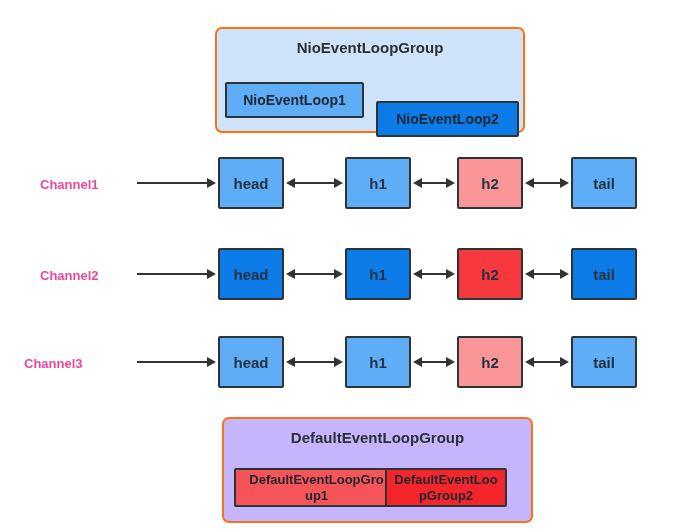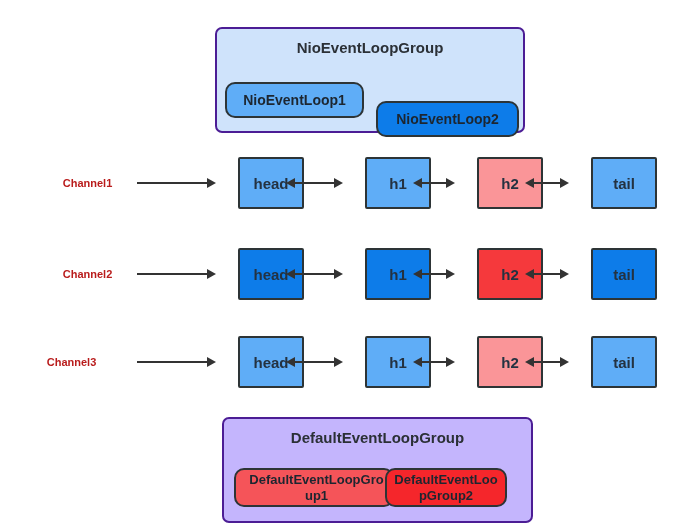--- a/index.html
+++ b/index.html
@@ -1,42 +1,42 @@
 <!DOCTYPE html>
 <html><head>
 <meta charset="utf-8">
 <style>
   html,body { margin:0; padding:0; background:#ffffff; }
   .canvas {
     position:relative; width:673px; height:532px; background:#ffffff;
     font-family:"Liberation Sans", sans-serif; overflow:hidden;
   }
   .group {
-    position:absolute; border:2px solid #4c1d95; border-radius:7px;
+    position:absolute; border:2px solid #f97316; border-radius:7px;
     box-sizing:border-box;
   }
   .group-title {
     text-align:center; font-weight:bold; font-size:15px; color:#2b3036;
     margin-top:10px;
   }
   .chip {
-    position:absolute; border:2px solid #2d3436; border-radius:10px;
+    position:absolute; border:2px solid #2d3436; border-radius:2px;
     display:flex; align-items:center; justify-content:center;
     font-weight:bold; font-size:14px; color:#1d2630; box-sizing:border-box;
     text-align:center;
   }
   .chip.wrap { font-size:13px; line-height:1.2; word-break:break-all; padding:0 6px; }
   .node {
     position:absolute; width:66px; height:52px; border:2px solid #2d3436;
     border-radius:2px; display:flex; align-items:center; justify-content:center;
-    font-weight:bold; font-size:15px; color:#243241; box-sizing:border-box;margin-left:20px;
+    font-weight:bold; font-size:15px; color:#243241; box-sizing:border-box;
   }
   .chan-label {
-    position:absolute; width:95px; text-align:center;
-    font-weight:bold; font-size:11px; color:#b91c1c;
+    position:absolute; width:95px; text-align:left;
+    font-weight:bold; font-size:13px; color:#ec4899;
   }
   .arrow { position:absolute; display:flex; align-items:center; height:12px; }
   .arrow .line { flex:1; height:2px; background:#333333; }
   .tri-r { width:0; height:0; border-top:5px solid transparent; border-bottom:5px solid transparent; border-left:9px solid #333333; }
   .tri-l { width:0; height:0; border-top:5px solid transparent; border-bottom:5px solid transparent; border-right:9px solid #333333; }
   .watermark { position:absolute; font-size:15px; letter-spacing:0.5px; }
 </style>
 </head>
 <body>
 

